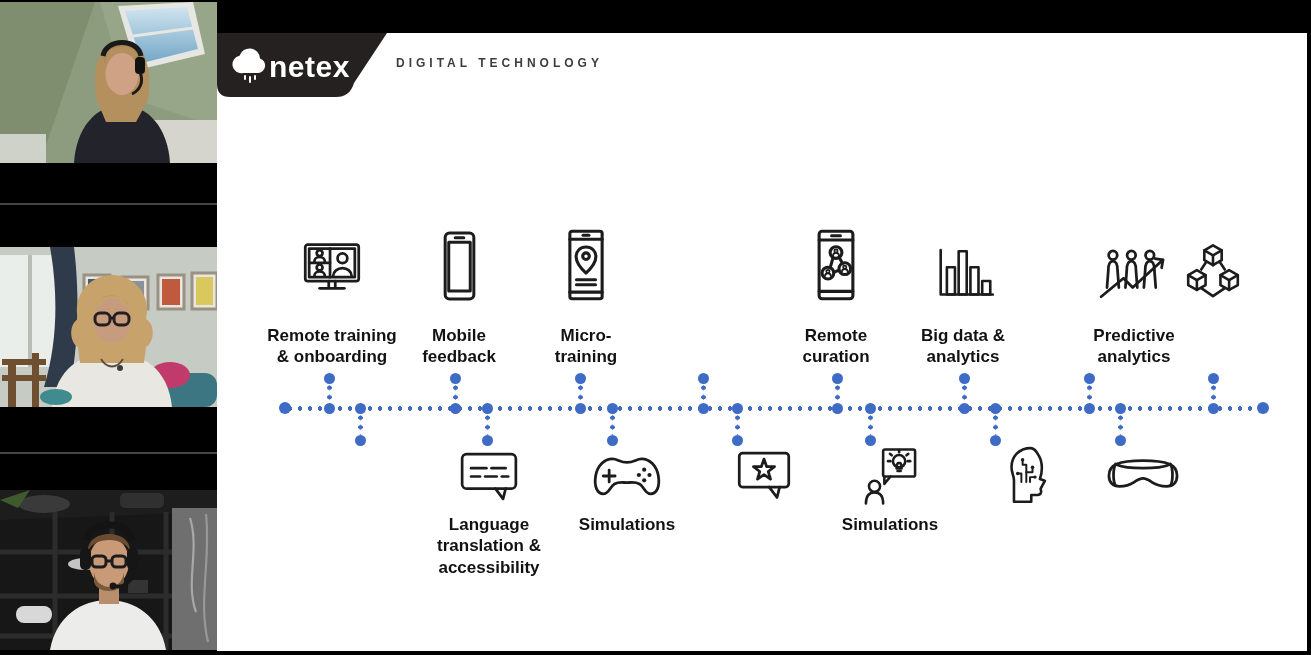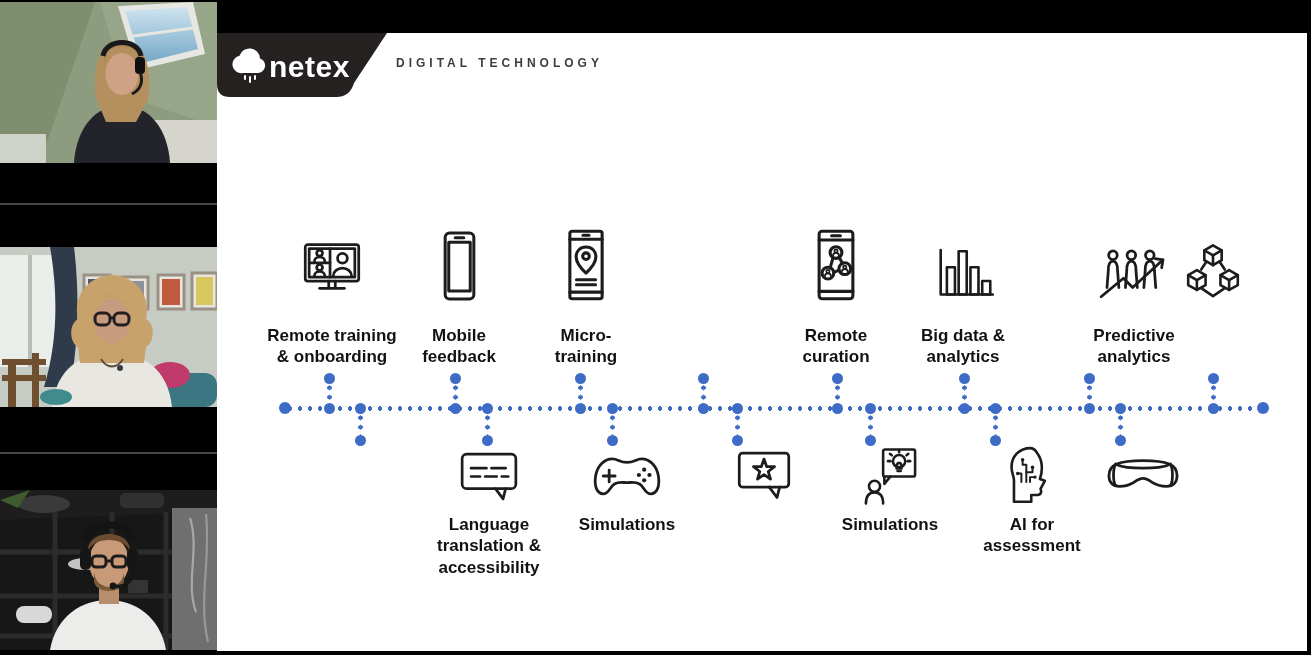--- a/index.html
+++ b/index.html
@@ -441,22 +441,20 @@
             <polyline points="42,60 42,52 50,52"></polyline>
       </g>
       <g fill="#1c1c1c" stroke="none">
         <circle cx="22" cy="46" r="2.8"></circle>
             <circle cx="30" cy="24" r="2.8"></circle>
         <circle cx="46" cy="36" r="2.8"></circle>
             <circle cx="50" cy="52" r="2.8"></circle>
       </g>
     </svg>
       </div>
-    <div class="item-label">AI for
-assessment</div>
   </div>
 
   <div class="bitem" style="left:926px">
     <div class="icon-box-bottom">
         <svg width="76" height="41" viewBox="0 0 116 62" class="ic" fill="none" stroke-linecap="round" stroke-linejoin="round" stroke="#1c1c1c" stroke-width="4.2">
       <path d="M18,12 C34,5 82,5 98,12 C108,16 110,24 110,30 C110,40 104,46 94,46 C84,46 78,44 72,40 C67,36.6 63,34 58,34 C53,34 49,36.6 44,40 C38,44 32,46 22,46 C12,46 6,40 6,30 C6,24 8,16 18,12 Z"></path>
       <path d="M18,13 C34,20 82,20 98,13"></path>
       <path d="M16,12 C12,20 12,38 16,45"></path>
           <path d="M100,12 C104,20 104,38 100,45"></path>
     </svg>

